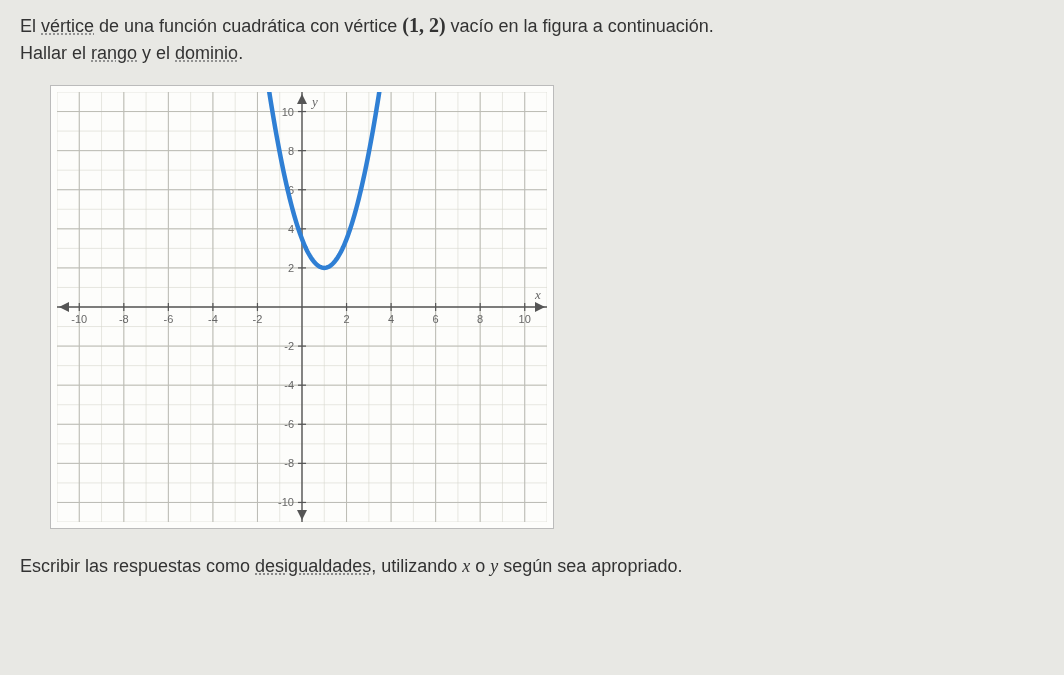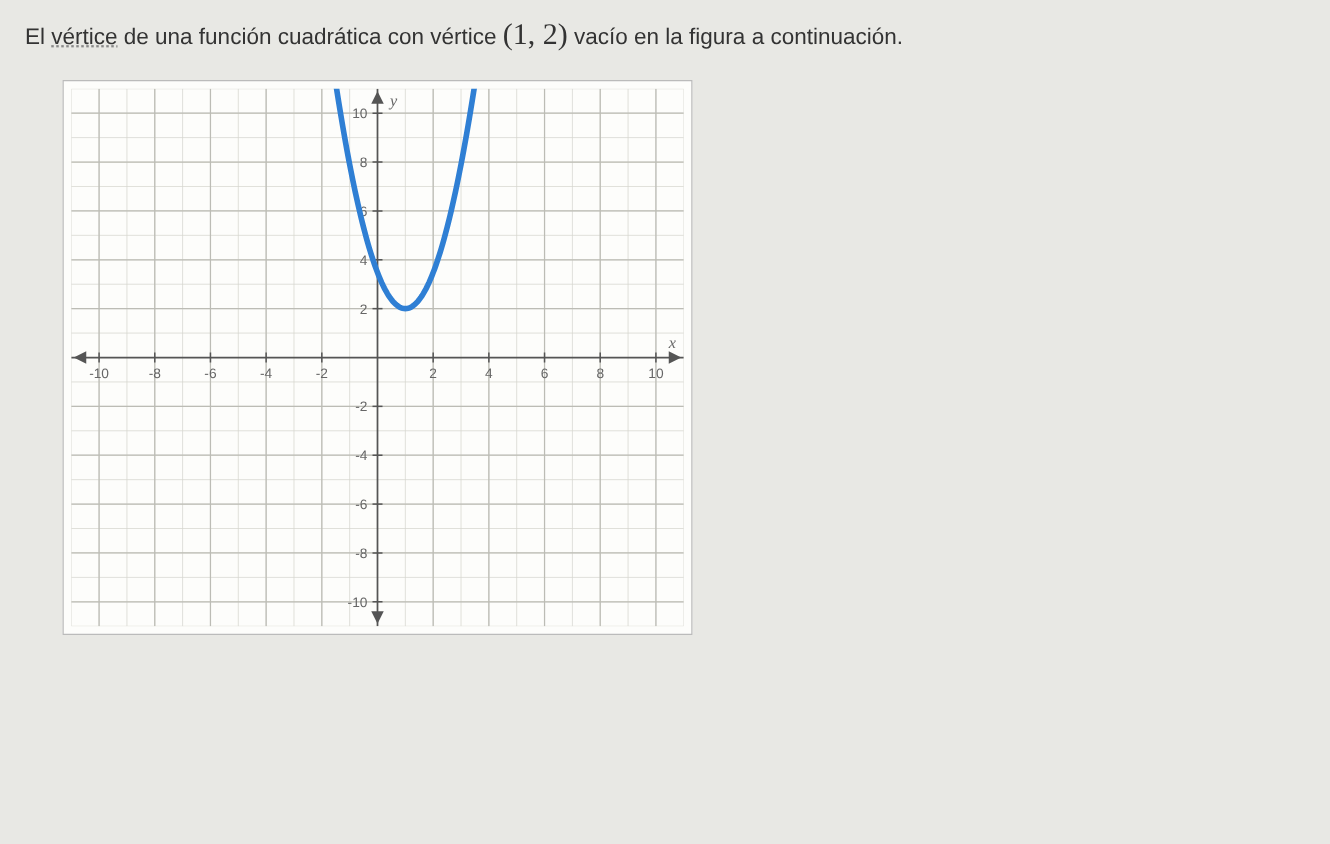--- a/index.html
+++ b/index.html
@@ -14,21 +14,22 @@
   .problem-text {
     line-height: 1.5;
     margin-bottom: 18px;
   }
   .underlined {
     text-decoration: underline dotted #888;
     text-underline-offset: 2px;
   }
   .vertex {
     font-family: "Times New Roman", serif;
-    font-size: 24px;
+    font-size: 20px;
+    font-weight: bold;
   }
   .chart-wrap {
     background: #fdfdfb;
     border: 1px solid #bbb;
     display: inline-block;
     padding: 6px;
     margin-left: 30px;
     margin-bottom: 18px;
   }
   .instructions {
@@ -38,20 +39,23 @@
   svg { display: block; }
 </style>
 </head>
 <body>
 
 
 
 <div class="problem-text">
   <div>
     <span>El </span><span class="underlined">vértice</span><span> de una función cuadrática con vértice </span><span class="vertex">(1, 2)</span><span> vacío en la figura a continuación.</span>
+  </div>
+  <div>
+    <span>Hallar el </span><span class="underlined">rango</span><span> y el </span><span class="underlined">dominio</span><span>.</span>
   </div>
 </div>
 
 <div class="chart-wrap">
   <svg id="chart" width="490" height="430">
       <line x1="0" y1="0" x2="0" y2="430" stroke="#d6d6cf" stroke-width="0.6"></line>
       <line x1="22.272727272727273" y1="0" x2="22.272727272727273" y2="430" stroke="#d6d6cf" stroke-width="0.6"></line>
       <line x1="44.54545454545455" y1="0" x2="44.54545454545455" y2="430" stroke="#d6d6cf" stroke-width="0.6"></line>
       <line x1="66.81818181818181" y1="0" x2="66.81818181818181" y2="430" stroke="#d6d6cf" stroke-width="0.6"></line>
       <line x1="89.0909090909091" y1="0" x2="89.0909090909091" y2="430" stroke="#d6d6cf" stroke-width="0.6"></line>
@@ -164,16 +168,19 @@
       <text x="237" y="23.545454545454504" font-size="11" fill="#666" text-anchor="end" font-family="Arial">10</text>
       <text x="478" y="207" font-size="13" fill="#666" font-style="italic" font-family="Times New Roman">x</text>
       <text x="255" y="14" font-size="13" fill="#666" font-style="italic" font-family="Times New Roman">y</text>
       <path d="M210.47727272727272,-11.643288352272748 L211.5909090909091,-4.360400883838338 L212.70454545454547,2.778270991161662 L213.8181818181818,9.772727272727366 L214.9318181818182,16.622967960858603 L216.0454545454546,23.328993055555543 L217.1590909090909,29.890802556818244 L218.27272727272728,36.308396464646535 L219.38636363636368,42.58177477904047 L220.5,48.71093750000006 L221.6136363636364,54.69588462752529 L222.72727272727272,60.53661616161622 L223.8409090909091,66.2331321022728 L224.9545454545455,71.78543244949503 L226.0681818181818,77.19351720328291 L227.18181818181822,82.45738636363643 L228.29545454545453,87.57703993055566 L229.4090909090909,92.55247790404053 L230.5227272727273,97.38370028409105 L231.63636363636363,102.07070707070721 L232.75000000000003,106.61349826388897 L233.8636363636364,111.01207386363649 L234.97727272727272,115.2664338699496 L236.09090909090912,119.3765782828284 L237.20454545454547,123.3425071022728 L238.31818181818184,127.16422032828291 L239.43181818181822,130.84171796085866 L240.54545454545456,134.37500000000006 L241.65909090909093,137.7640664457071 L242.77272727272728,141.00891729797985 L243.88636363636368,144.10955255681824 L245.00000000000006,147.06597222222229 L246.11363636363637,149.87817629419197 L247.22727272727278,152.54616477272737 L248.3409090909091,155.06993765782835 L249.4545454545455,157.44949494949498 L250.56818181818187,159.6848366477273 L251.6818181818182,161.7759627525253 L252.7954545454546,163.72287326388897 L253.9090909090909,165.5255681818182 L255.0227272727273,167.18404750631316 L256.1363636363637,168.69831123737373 L257.25,170.06835937500006 L258.3636363636364,171.29419191919192 L259.47727272727275,172.37580886994954 L260.5909090909091,173.31321022727275 L261.7045454545455,174.10639599116163 L262.8181818181818,174.75536616161617 L263.9318181818182,175.26012073863637 L265.0454545454546,175.6206597222222 L266.15909090909093,175.83698311237376 L267.2727272727273,175.9090909090909 L268.3863636363636,175.83698311237376 L269.5,175.6206597222222 L270.61363636363643,175.26012073863637 L271.72727272727275,174.75536616161617 L272.8409090909091,174.10639599116158 L273.95454545454544,173.3132102272727 L275.0681818181818,172.37580886994948 L276.18181818181824,171.29419191919186 L277.29545454545456,170.06835937499994 L278.40909090909093,168.69831123737367 L279.5227272727273,167.1840475063131 L280.6363636363636,165.52556818181813 L281.75000000000006,163.7228732638888 L282.86363636363643,161.77596275252517 L283.97727272727275,159.6848366477272 L285.0909090909091,157.44949494949486 L286.20454545454544,155.06993765782818 L287.31818181818187,152.5461647727272 L288.43181818181824,149.8781762941918 L289.54545454545456,147.06597222222211 L290.65909090909093,144.10955255681807 L291.7727272727273,141.00891729797968 L292.8863636363637,137.764066445707 L294.00000000000006,134.3749999999999 L295.11363636363643,130.8417179608585 L296.22727272727275,127.16422032828274 L297.3409090909091,123.34250710227263 L298.4545454545455,119.37657828282823 L299.56818181818187,115.26643386994948 L300.6818181818182,111.01207386363637 L301.79545454545456,106.61349826388886 L302.9090909090909,102.07070707070704 L304.0227272727273,97.38370028409088 L305.1363636363636,92.55247790404047 L306.25,87.57703993055566 L307.3636363636363,82.45738636363643 L308.4772727272727,77.19351720328291 L309.59090909090907,71.78543244949503 L310.70454545454544,66.23313210227286 L311.81818181818176,60.53661616161628 L312.93181818181813,54.69588462752546 L314.04545454545445,48.71093750000017 L315.1590909090909,42.58177477904064 L316.27272727272725,36.308396464646705 L317.38636363636357,29.89080255681847 L318.49999999999994,23.32899305555594 L319.6136363636363,16.622967960858887 L320.7272727272727,9.772727272727707 L321.84090909090907,2.778270991162003 L322.9545454545454,-4.360400883837883 L324.06818181818176,-11.643288352272236 " stroke="#2f7fd4" stroke-width="4.5" fill="none" stroke-linecap="round"></path>
       <polygon points="211.05942422121544,-16.818181818181756 204.05942422121544,-1.8181818181817562 218.05942422121544,-1.8181818181817562" fill="#2f7fd4"></polygon>
       <polygon points="323.4860303242391,-16.818181818181756 316.4860303242391,-1.8181818181817562 330.4860303242391,-1.8181818181817562" fill="#2f7fd4"></polygon>
     </svg>
 </div>
 
 <div class="instructions">
+  <div>
+    <span>Escribir las respuestas como </span><span class="underlined">desigualdades</span><span>, utilizando </span><span class="italic">x</span><span> o </span><span class="italic">y</span><span> según sea apropriado.</span>
+  </div>
 </div>
 
 
 
 
 </body></html>

